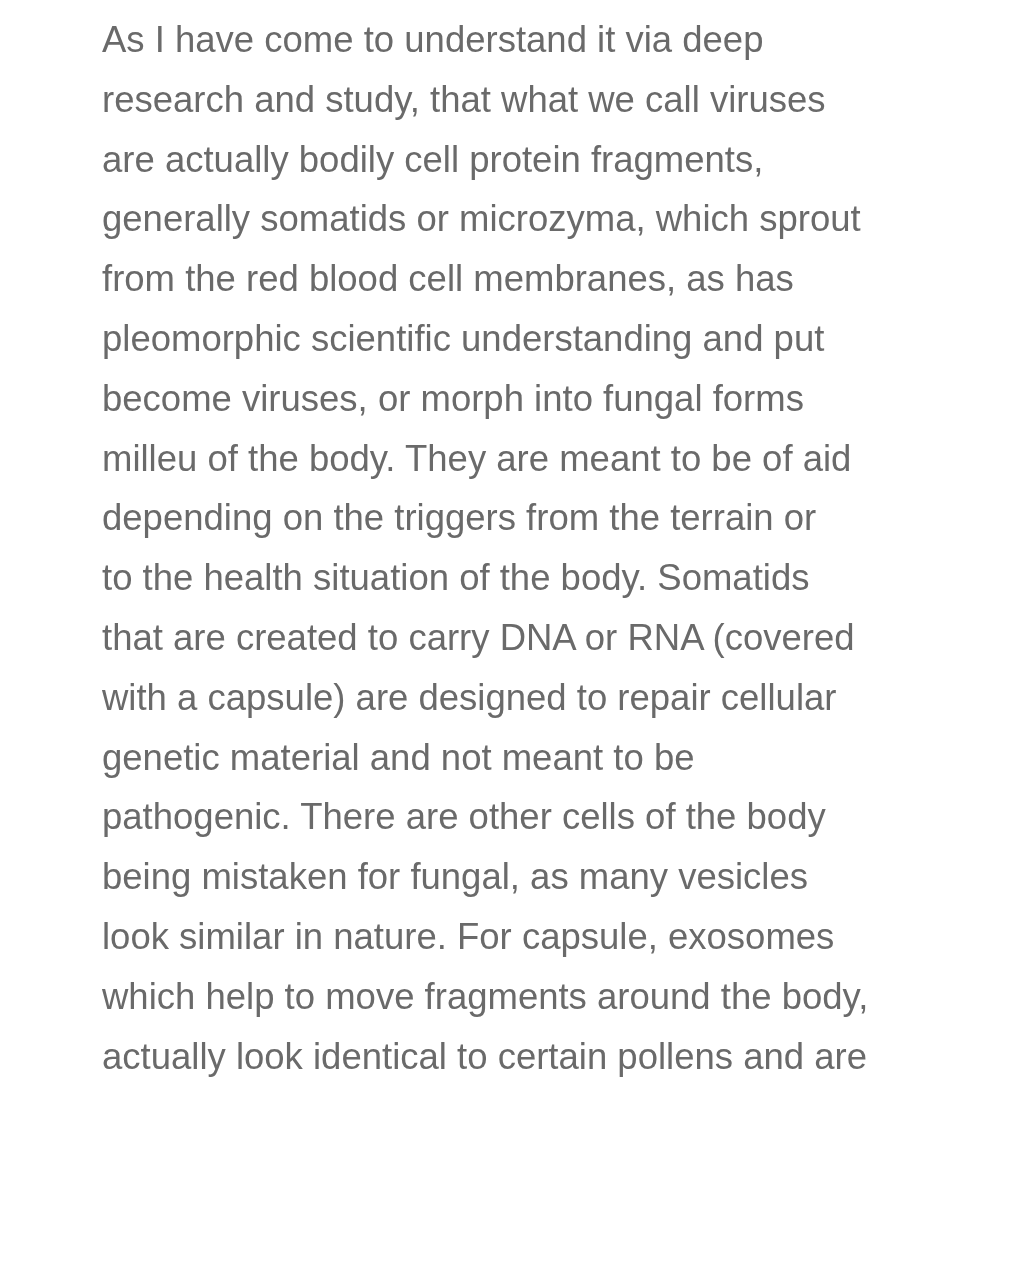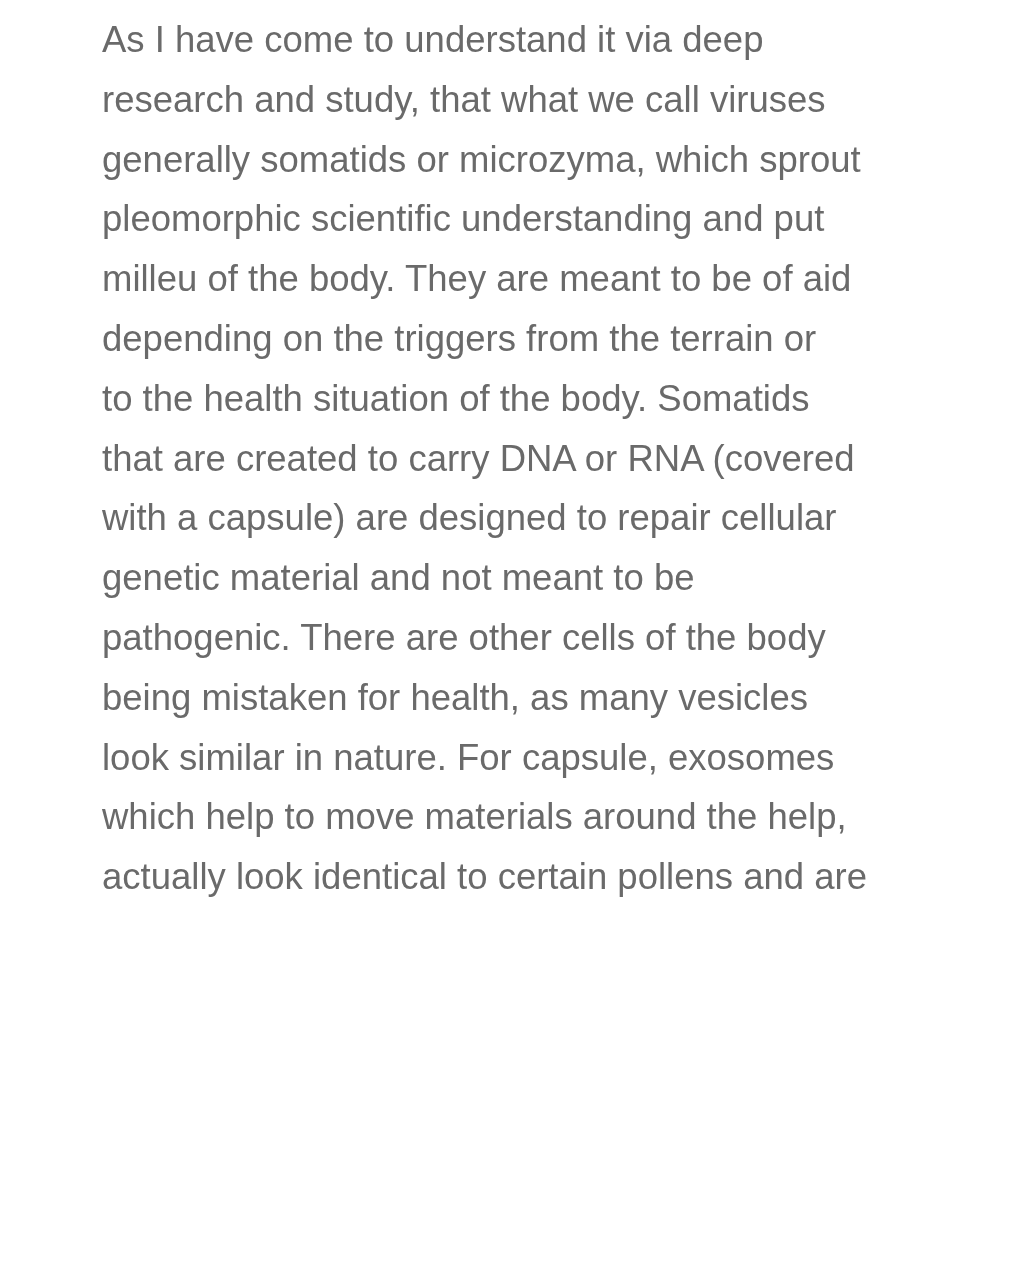--- a/index.html
+++ b/index.html
@@ -26,26 +26,29 @@
       white-space: nowrap;
       letter-spacing: 0px;
     }
   </style>
 </head>
 <body>
 
 <main class="article">
   <div class="text-line">As I have come to understand it via deep</div>
   <div class="text-line">research and study, that what we call viruses</div>
+  <div class="text-line">are actually bodily cell protein fragments,</div>
   <div class="text-line">generally somatids or microzyma, which sprout</div>
+  <div class="text-line">from the red blood cell membranes, as has</div>
   <div class="text-line">pleomorphic scientific understanding and put</div>
+  <div class="text-line">become viruses, or morph into fungal forms</div>
   <div class="text-line">milleu of the body. They are meant to be of aid</div>
   <div class="text-line">depending on the triggers from the terrain or</div>
   <div class="text-line">to the health situation of the body. Somatids</div>
   <div class="text-line">that are created to carry DNA or RNA (covered</div>
   <div class="text-line">with a capsule) are designed to repair cellular</div>
   <div class="text-line">genetic material and not meant to be</div>
   <div class="text-line">pathogenic. There are other cells of the body</div>
-  <div class="text-line">being mistaken for health, as many vesicles</div>
+  <div class="text-line">being mistaken for fungal, as many vesicles</div>
   <div class="text-line">look similar in nature. For capsule, exosomes</div>
-  <div class="text-line">which help to move materials around the help,</div>
+  <div class="text-line">which help to move fragments around the body,</div>
   <div class="text-line">actually look identical to certain pollens and are</div>
 </main>
 
 </body></html>

